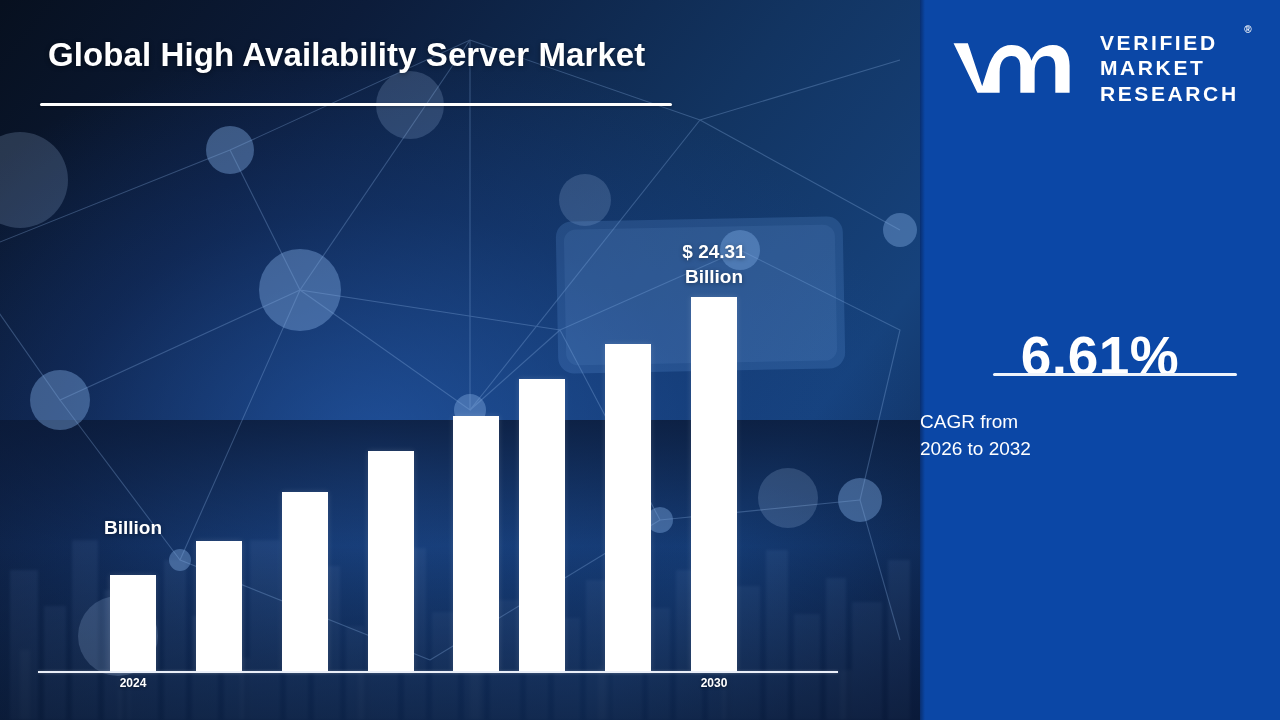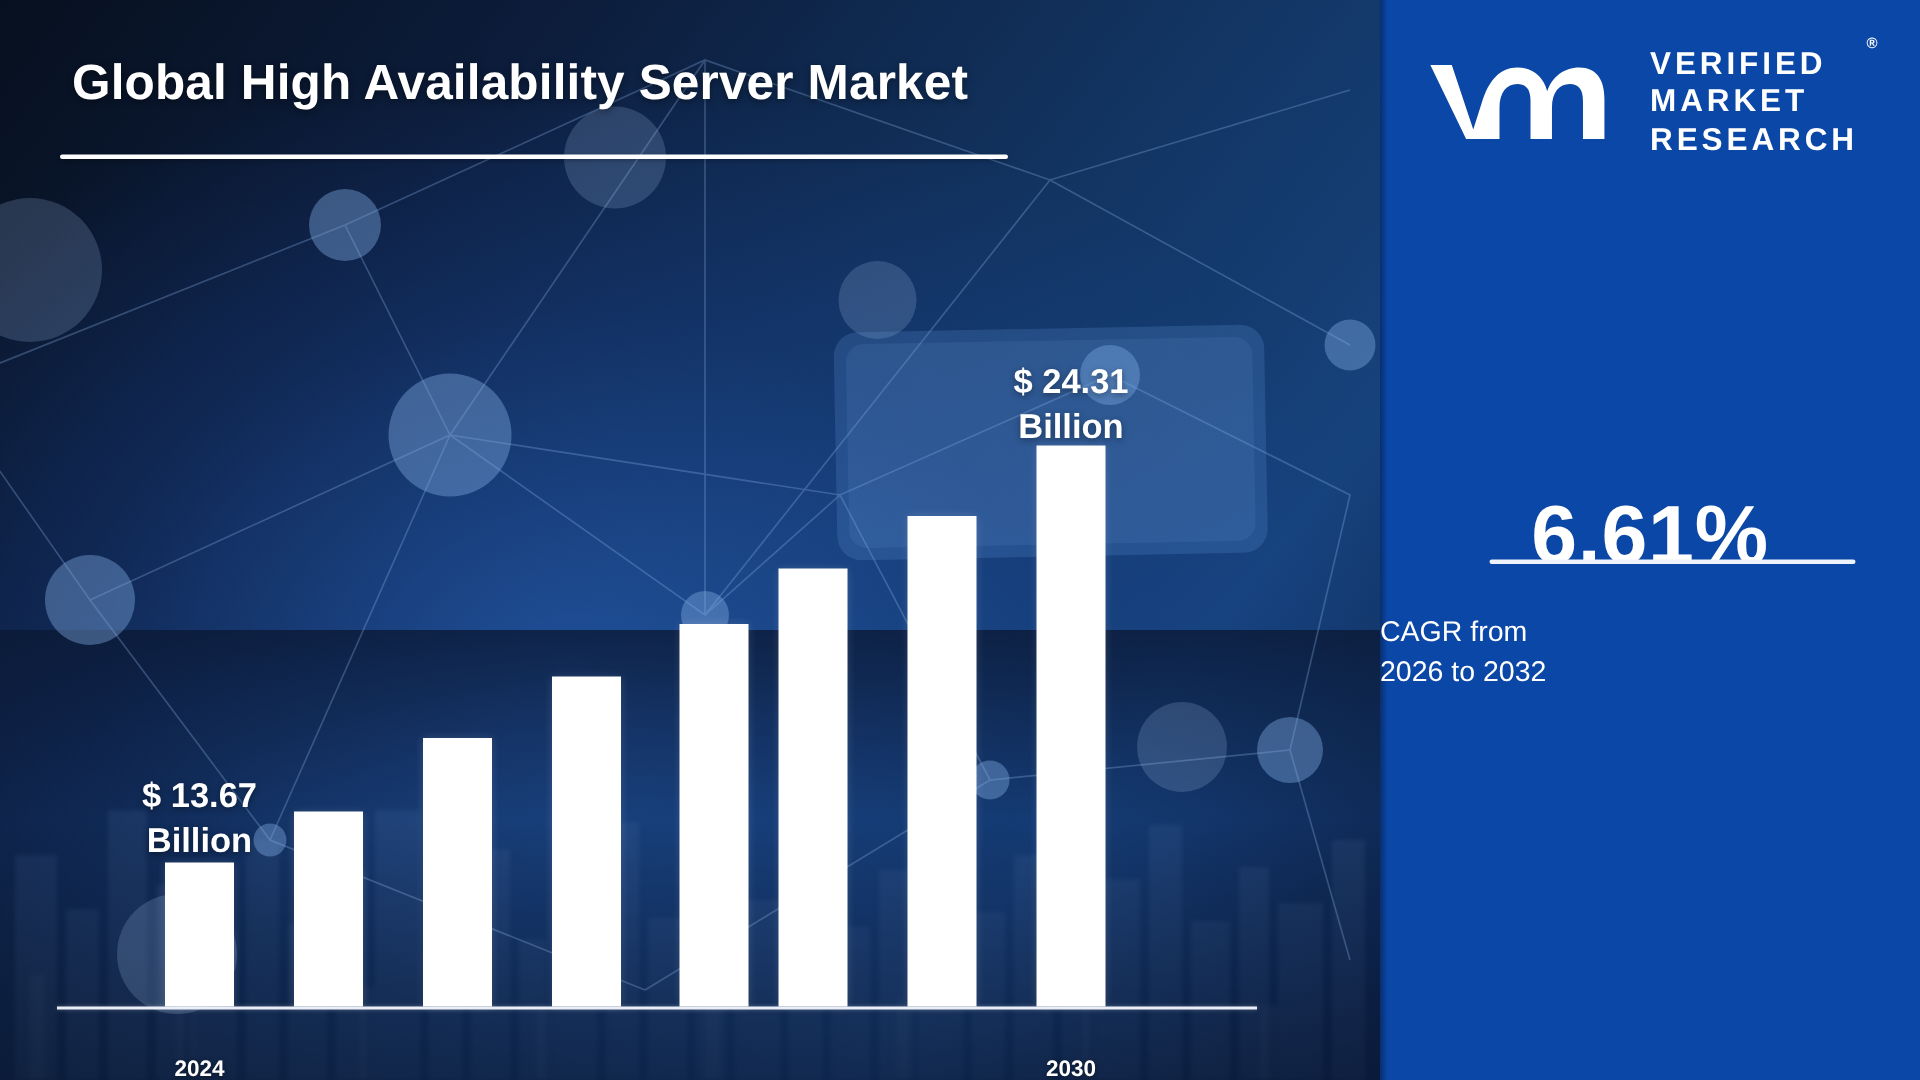--- a/index.html
+++ b/index.html
@@ -74,28 +74,27 @@
     background:#e9eef8;
     box-shadow:0 0 3px rgba(255,255,255,0.28);
   }
   .bar {
     position:absolute;
     background:#ffffff;
     box-shadow:0 0 6px rgba(255,255,255,0.14);
   }
   .tick-label {
     position:absolute;
-    font-size:15px; font-weight:700; color:#ffffff;
+    font-size:12px; font-weight:700; color:#ffffff;
     text-align:center; white-space:nowrap;
     text-shadow:0 1px 3px rgba(0,0,0,0.45);
-    margin-top:28px;
   }
   .value-label {
     position:absolute;
-    font-size:23px; font-weight:700; color:#ffffff;
+    font-size:19px; font-weight:700; color:#ffffff;
     line-height:1.32; text-align:center; white-space:nowrap;
     text-shadow:0 1px 4px rgba(0,0,0,0.38);
   }
 
   
   .right-panel {
     position:absolute; left:920px; top:0;
     width:360px; height:720px;
     background:#0b47a6;
   }
@@ -241,21 +240,20 @@
       <div class="bar" style="left:368px; top:451px; width:46px; height:220px;"></div>
       <div class="bar" style="left:453px; top:416px; width:46px; height:255px;"></div>
       <div class="bar" style="left:519px; top:379px; width:46px; height:292px;"></div>
       <div class="bar" style="left:605px; top:344px; width:46px; height:327px;"></div>
       <div class="bar" style="left:691px; top:297px; width:46px; height:374px;"></div>
 
       <div class="tick-label" style="left:88px; top:676px; width:90px;">2024</div>
       <div class="tick-label" style="left:669px; top:676px; width:90px;">2030</div>
 
       <div class="value-label" style="left:48px; top:515px; width:170px;">
-        <div>$ 13.67</div>
         <div>Billion</div>
       </div>
 
       <div class="value-label" style="left:629px; top:239px; width:170px;">
         <div>$ 24.31</div>
         <div>Billion</div>
       </div>
     </div>
   </div>
 

